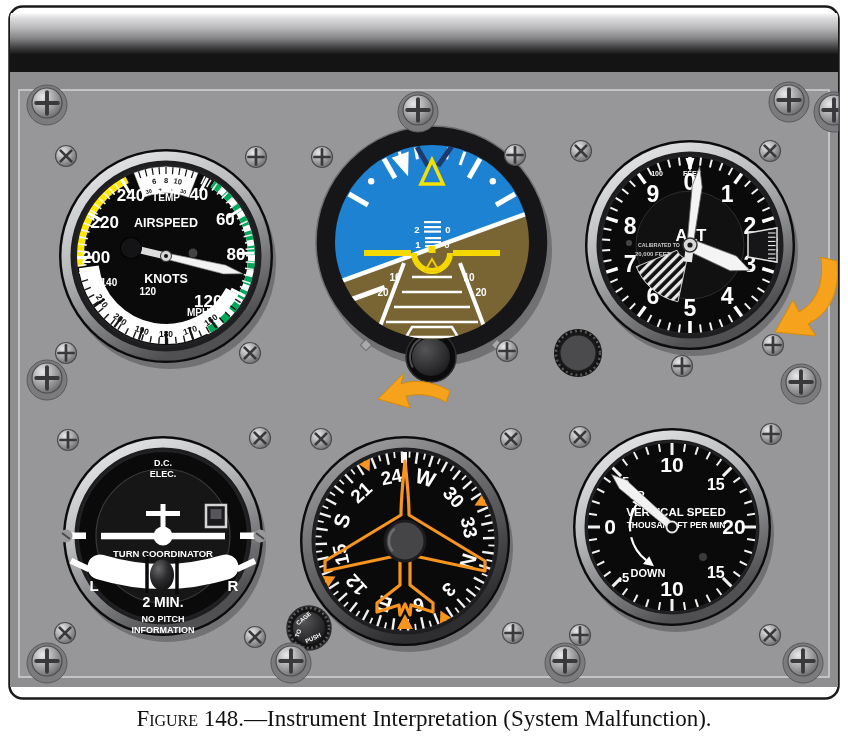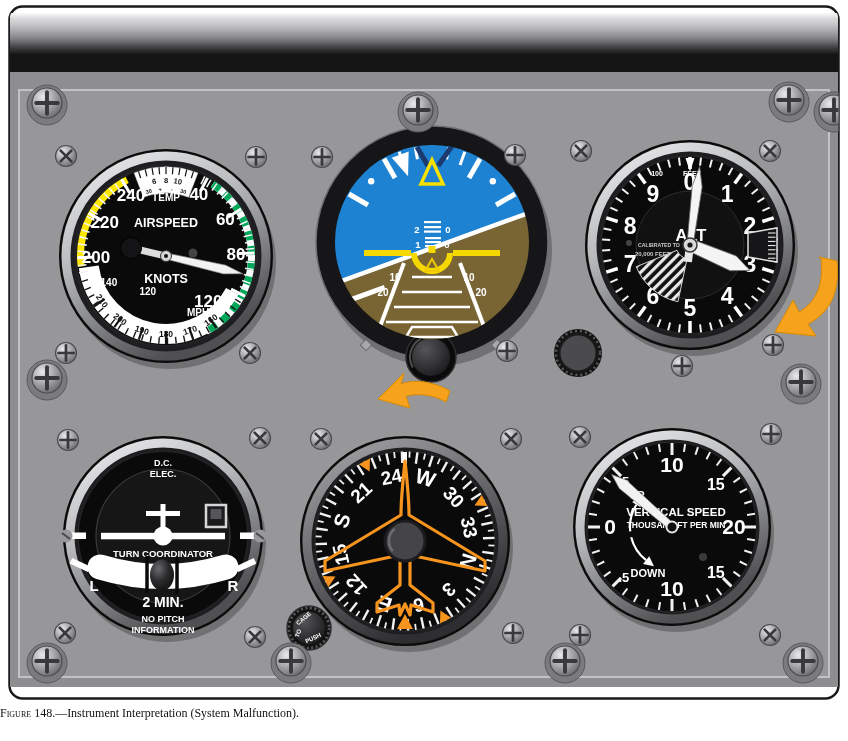--- a/index.html
+++ b/index.html
@@ -2,22 +2,22 @@
 <html><head>
 <meta charset="utf-8">
 <style>
   html,body{margin:0;padding:0;background:#ffffff;}
   .stage{position:relative;width:848px;height:741px;background:#fff;overflow:hidden;}
   svg{position:absolute;left:0;top:0;}
   text{font-family:"Liberation Sans",sans-serif;}
   .tw{fill:#ffffff;font-weight:bold;text-anchor:middle;}
   .tb{fill:#111111;font-weight:bold;text-anchor:middle;}
   .tgray{fill:#c9c9c9;text-anchor:start;font-weight:bold;}
-  .caption{position:absolute;left:0;top:706px;width:100%;text-align:left;
-           font-family:"Liberation Serif",serif;font-size:12px;color:#111;}
+  .caption{position:absolute;left:0;top:706px;width:100%;text-align:center;
+           font-family:"Liberation Serif",serif;font-size:23px;color:#111;}
   .caption .smallcaps{font-variant:small-caps;}
 </style>
 </head>
 <body>
 
 <div class="stage">
 <svg width="848" height="741" viewBox="0 0 848 741">
   <defs>
     <clipPath id="frameClip">
           <rect x="9.5" y="6.5" width="829" height="692" rx="13"></rect>

